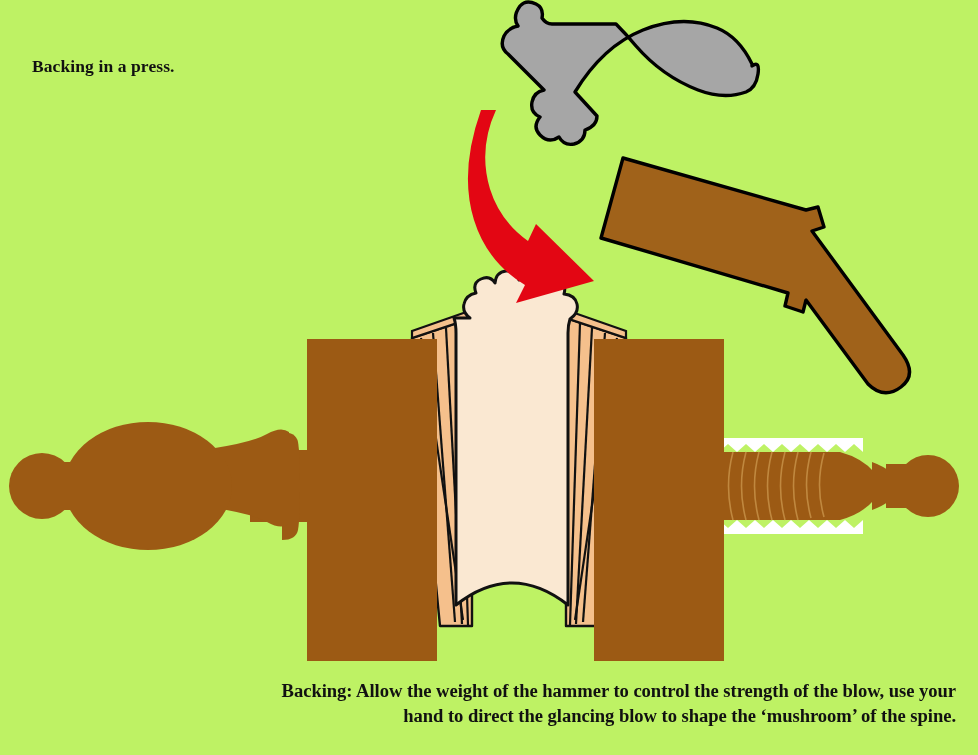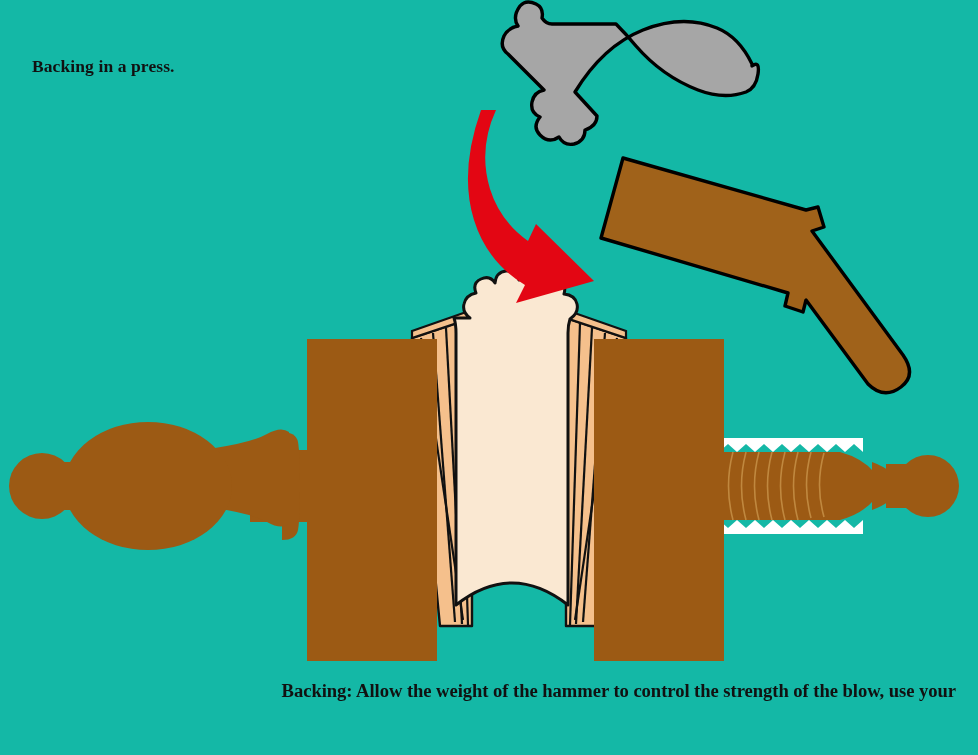--- a/index.html
+++ b/index.html
@@ -12,21 +12,21 @@
     height: 755px;
     position: relative;
     overflow: hidden;
     font-family: "Liberation Serif", "DejaVu Serif", serif;
   }
   #stage {
     position: absolute;
     left: 0; top: 0;
     width: 978px;
     height: 755px;
-    background: #14b8a6;
+    background: #bef264;
   }
   .title-text {
     position: absolute;
     left: 32px;
     top: 56px;
     font-family: "Liberation Serif", "DejaVu Serif", serif;
     font-weight: bold;
     font-size: 17.5px;
     color: #111111;
     letter-spacing: 0.1px;
@@ -280,15 +280,16 @@
                  q10 28 14 48
                  q3 14 1 22 z" fill="none" stroke="none"></path>
       </g>
     </g>
 
     <rect x="0" y="0" width="978" height="0" fill="#ffffff"></rect>
   </svg>
 
   <div class="caption-block">
     <span class="caption-line">Backing: Allow the weight of the hammer to control the strength of the blow, use your</span>
+    <span class="caption-line">hand to direct the glancing blow to shape the ‘mushroom’ of the spine.</span>
   </div>
 
 </div>
 
 </body></html>

